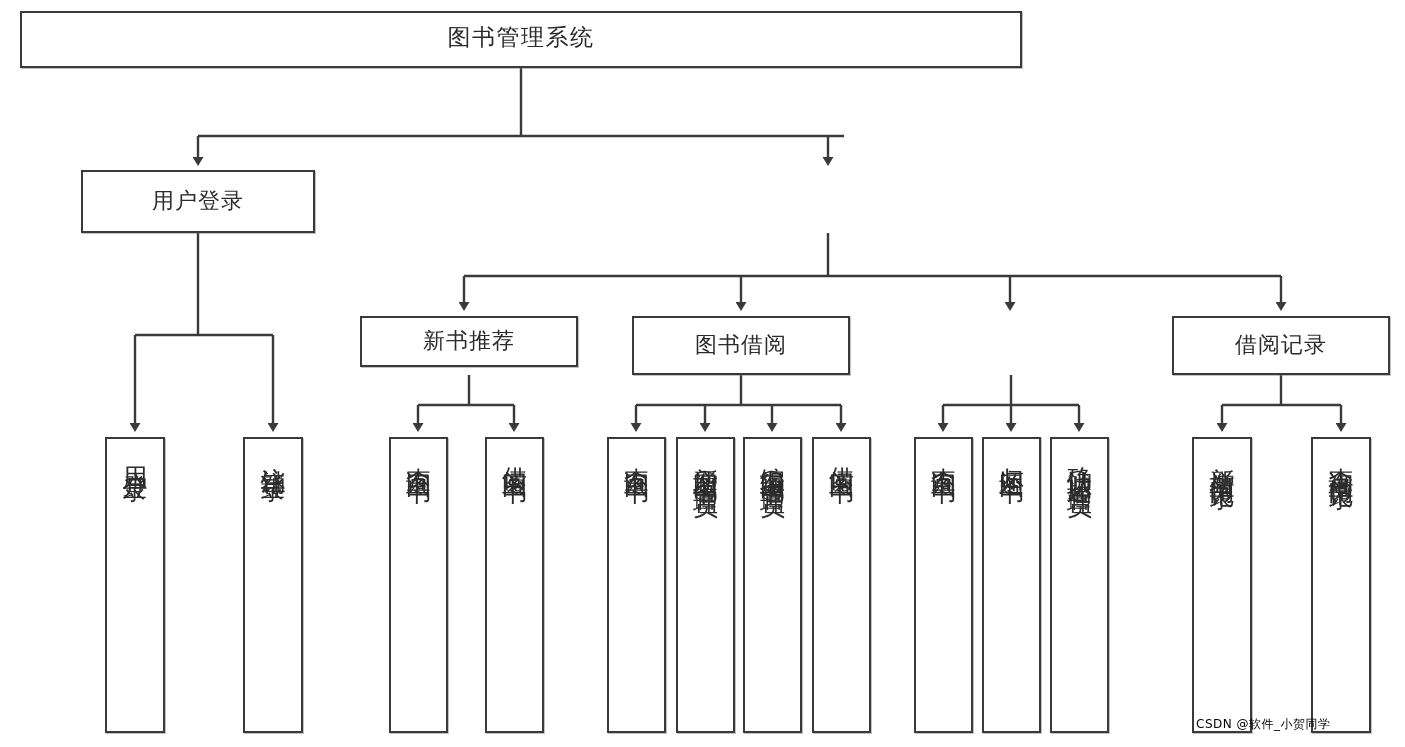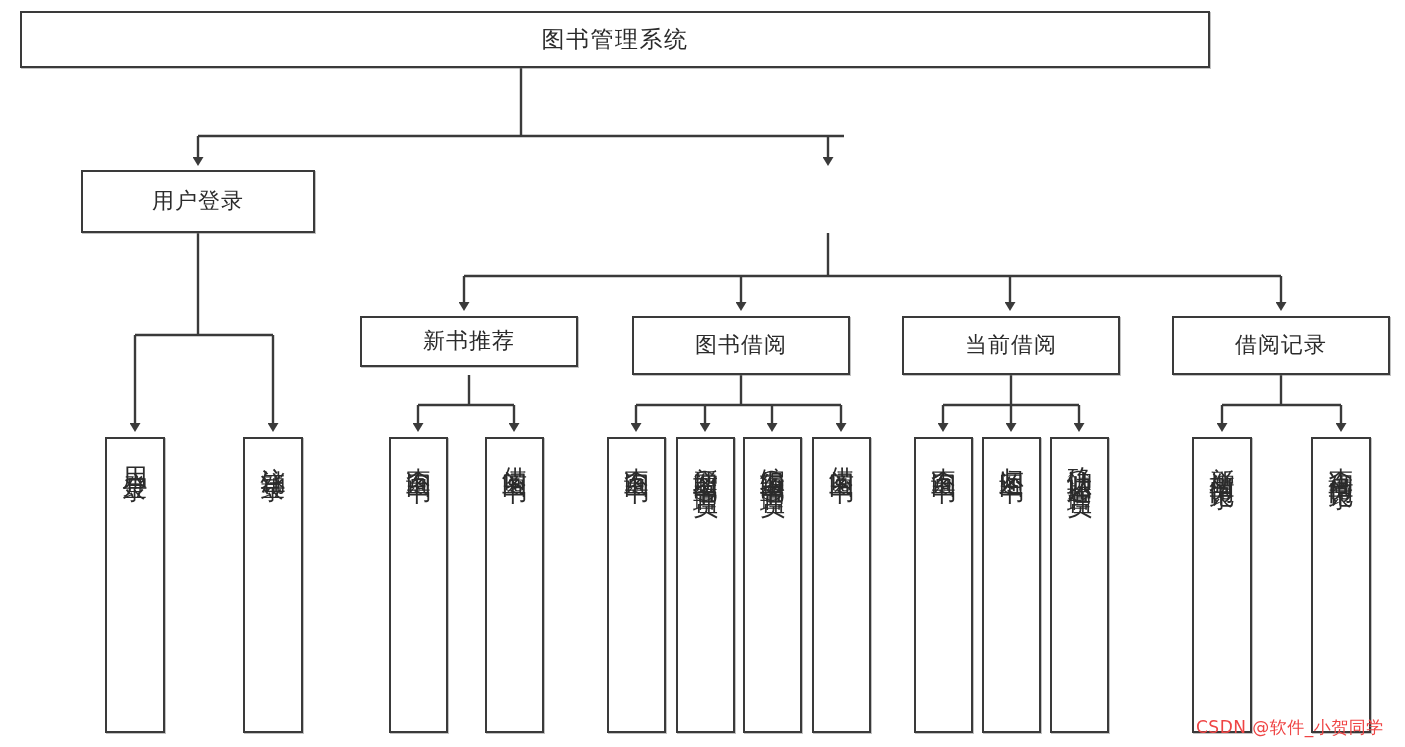--- a/index.html
+++ b/index.html
@@ -59,22 +59,22 @@
   .node.vert .lbl {
     writing-mode: vertical-rl;
     text-orientation: upright;
     font-size: 25px;
     letter-spacing: 4px;
     line-height: 1;
     white-space: nowrap;
   }
   .watermark {
     position: absolute;
-    color: #ef4444;
-    font-size: 17px;
+    color: #000000;
+    font-size: 12px;
     letter-spacing: 0.5px;
     white-space: nowrap;
     user-select: none;
   }
 </style>
 </head>
 <body>
 
 <div id="canvas">
 
@@ -121,36 +121,33 @@
       <path d="M1011,405 L1011,424" marker-end="url(#arrow)"></path>
       <path d="M1079,405 L1079,424" marker-end="url(#arrow)"></path>
 
       <path d="M1281,375 L1281,405"></path>
       <path d="M1222,405 L1341,405"></path>
       <path d="M1222,405 L1222,424" marker-end="url(#arrow)"></path>
       <path d="M1341,405 L1341,424" marker-end="url(#arrow)"></path>
     </g>
   </svg>
 
-  <div class="node horiz root" style="left:20px; top:11px; width:1190px; height:57px;">
+  <div class="node horiz root" style="left:20px; top:11px; width:1002px; height:57px;font-family:Liberation Mono, monospace;">
     <span class="lbl">图书管理系统</span>
   </div>
 
   <div class="node horiz" style="left:81px; top:170px; width:234px; height:63px;">
     <span class="lbl">用户登录</span>
   </div>
 
   <div class="node horiz" style="left:360px; top:316px; width:218px; height:51px;">
     <span class="lbl">新书推荐</span>
   </div>
   <div class="node horiz" style="left:632px; top:316px; width:218px; height:59px;">
     <span class="lbl">图书借阅</span>
-  </div>
-  <div class="node horiz" style="left:902px; top:316px; width:218px; height:59px;">
-    <span class="lbl">当前借阅</span>
   </div>
   <div class="node horiz" style="left:1172px; top:316px; width:218px; height:59px;">
     <span class="lbl">借阅记录</span>
   </div>
 
   <div class="node vert" style="left:105px; top:437px; width:60px; height:296px;">
     <span class="lbl">用户登录</span>
   </div>
   <div class="node vert" style="left:243px; top:437px; width:60px; height:296px;">
     <span class="lbl">注销登录</span>

